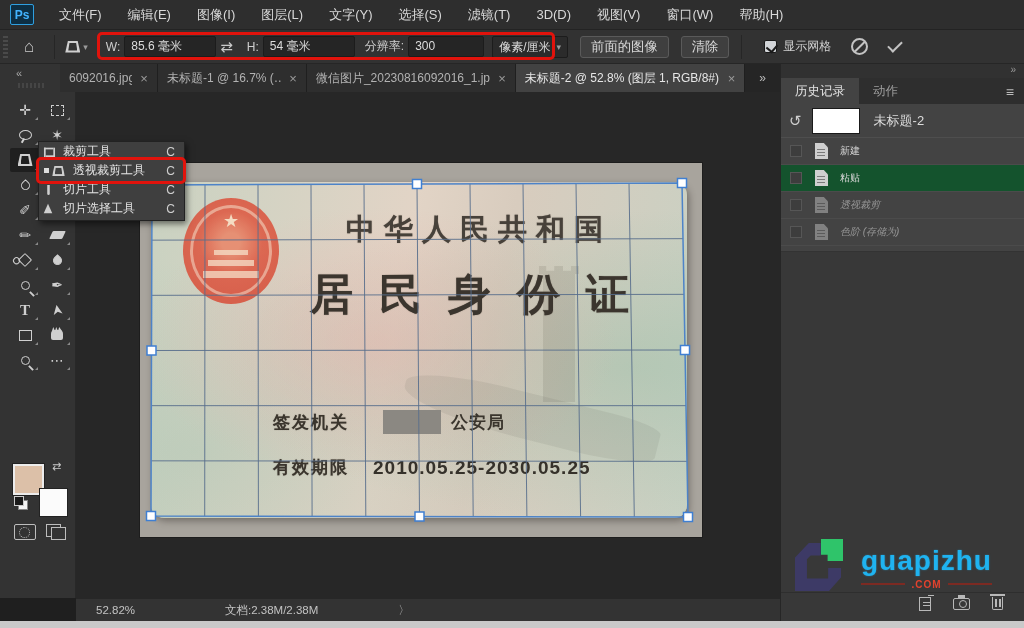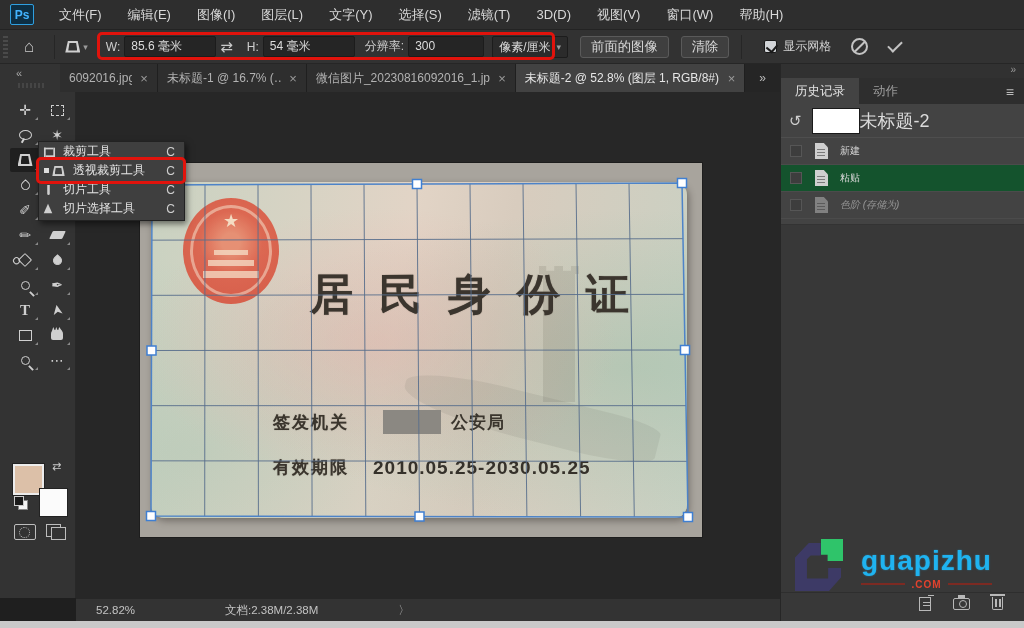--- a/index.html
+++ b/index.html
@@ -144,21 +144,21 @@
   .panel-strip { height:14px; background:#313131; position:relative; }
   .panel-strip .dbl { position:absolute; right:8px; top:0px; font-size:10px; color:#9a9a9a; }
   .panel-tabs { height:26px; background:#2e2e2e; display:flex; align-items:stretch; position:relative; }
   .ptab { padding:0 14px; line-height:26px; font-size:12.5px; color:#9f9f9f; }
   .ptab.active { background:#434343; color:#e2e2e2; }
   .pt-menu { position:absolute; right:10px; top:6px; color:#bdbdbd; font-size:14px; letter-spacing:0; }
   .hist { background:#434343; }
   .hist-snap { height:34px; display:flex; align-items:center; border-bottom:1px solid #4e4e4e; position:relative; }
   .hb-icon { margin-left:8px; color:#cfcfcf; font-size:15px; }
   .snap-thumb { width:48px; height:26px; background:#fff; border:1px solid #1a1a1a; margin-left:10px; }
-  .snap-label { margin-left:0; font-size:18px; color:#dcdcdc; }
+  .snap-label { margin-left:14px; font-size:13px; color:#dcdcdc; }
   .hrow { height:27px; display:flex; align-items:center; border-bottom:1px solid #4b4b4b; font-size:10px; color:#d6d6d6; }
   .hrow .cb { width:12px; height:12px; border:1px solid #565656; margin-left:9px; background:#3d3d3d; }
   .doc-ic { width:13px; height:16px; margin-left:13px; background:#cfcfcf; clip-path:polygon(0 0,68% 0,100% 28%,100% 100%,0 100%); position:relative; }
   .doc-ic::after { content:""; position:absolute; left:2px; top:6px; width:8px; height:7px; background:repeating-linear-gradient(to bottom,#7a7a7a 0 1px,transparent 1px 3px); }
   .hrow .lbl { margin-left:12px; }
   .hrow.selected { background:#14532d; }
   .hrow.undone { color:#949494; font-style:italic; }
   .hrow.undone .doc-ic { opacity:.45; }
   .hist-rest { height:6px; background:#434343; border-bottom:1px solid #333; }
 
@@ -338,20 +338,21 @@
       <div class="idcard">
         <div class="emblem">
           <div class="ring"></div>
           <div class="star">★</div>
           <div class="gate1"></div>
           <div class="gate2"></div>
           <div class="gate3"></div>
         </div>
         <div class="gw-tower"></div>
         <div class="gw-wall"></div>
+        <div class="card-country">中华人民共和国</div>
         <div class="card-doctitle">居 民 身 份 证</div>
         <div class="card-row row-issuer">
           <span class="card-label">签发机关</span>
           <span class="redact"></span>
           <span class="issuer-suffix">公安局</span>
         </div>
         <div class="card-row row-valid">
           <span class="card-label">有效期限</span>
           <span class="valid-value">2010.05.25-2030.05.25</span>
         </div>
@@ -439,20 +440,25 @@
         <span class="lbl">新建</span>
       </div>
       <div class="hrow selected">
         <span class="cb"></span>
         <span class="doc-ic"></span>
         <span class="lbl">粘贴</span>
       </div>
       <div class="hrow undone">
         <span class="cb"></span>
         <span class="doc-ic"></span>
+        <span class="lbl">透视裁剪</span>
+      </div>
+      <div class="hrow undone">
+        <span class="cb"></span>
+        <span class="doc-ic"></span>
         <span class="lbl">色阶 (存储为)</span>
       </div>
       <div class="hist-rest"></div>
     </div>
 
     <div class="brandmark">
       <div class="bm-icon">
         <div class="bm-l"></div>
         <div class="bm-g"></div>
       </div>

